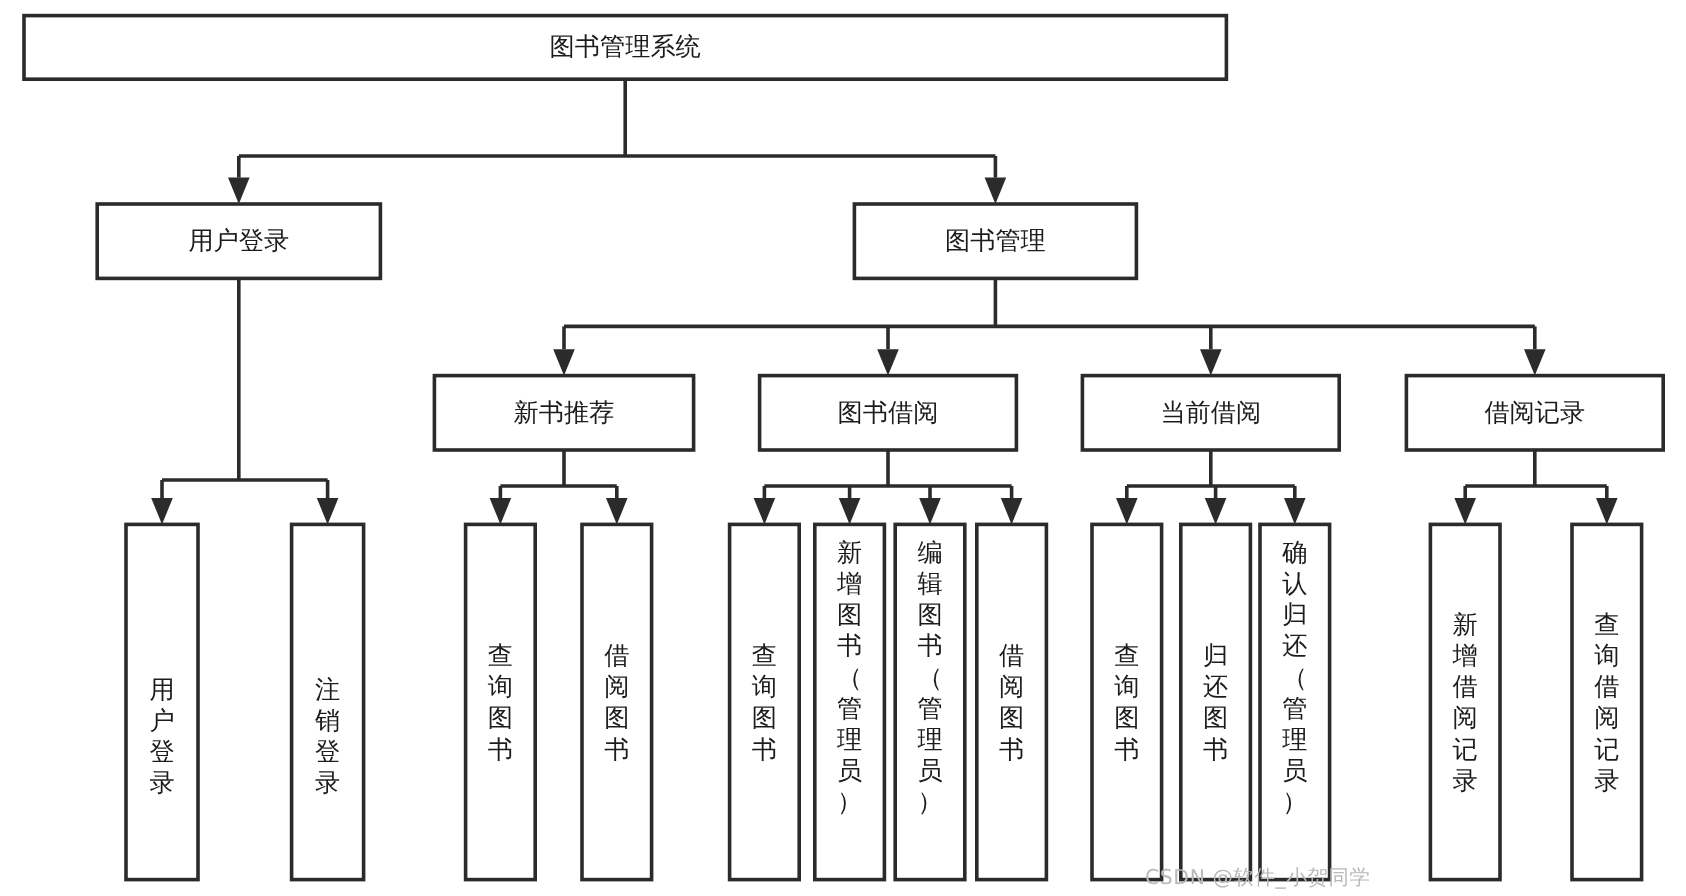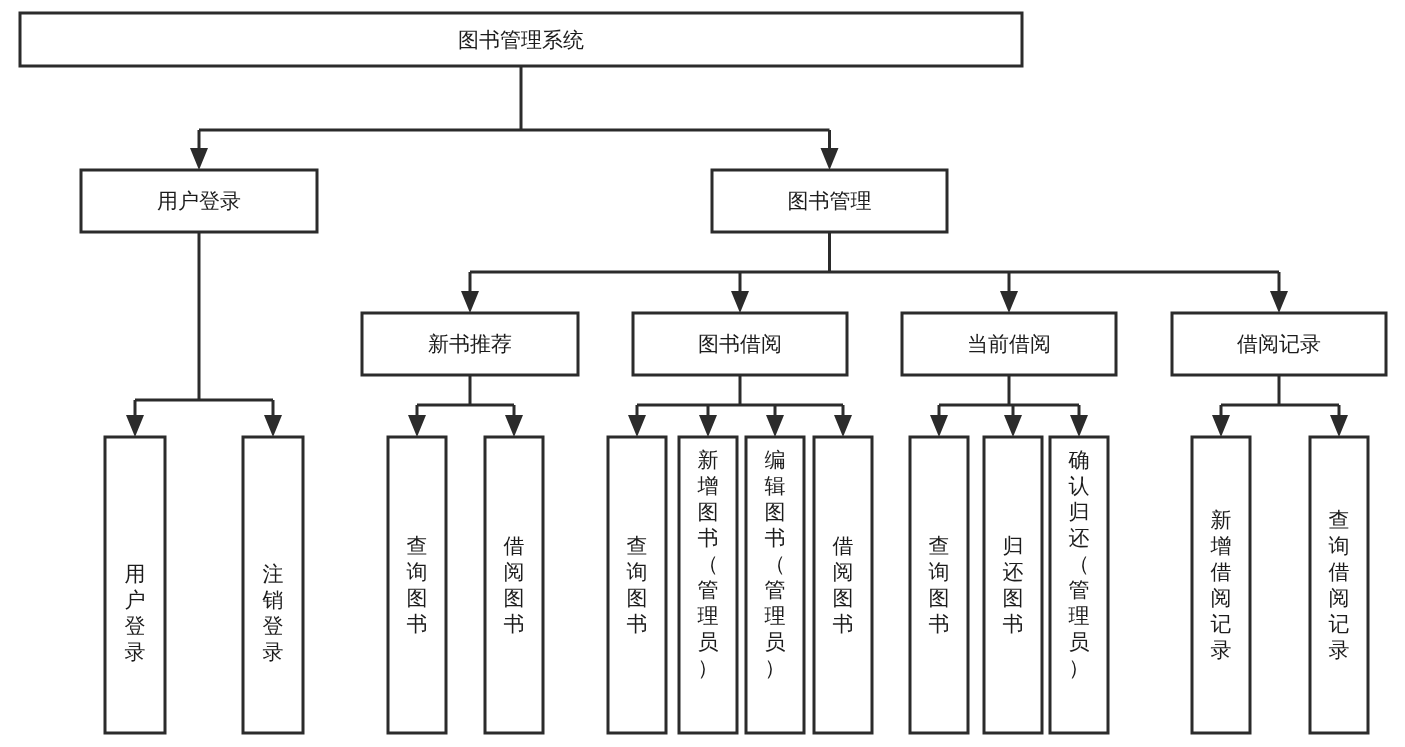--- a/index.html
+++ b/index.html
@@ -200,13 +200,14 @@
         <g>
           <rect x="1192" y="437" width="58" height="296" class="node-box"></rect>
           <text x="1221" class="node-label-v"><tspan x="1221" y="527.28">新</tspan><tspan x="1221" y="553.28">增</tspan><tspan x="1221" y="579.28">借</tspan><tspan x="1221" y="605.28">阅</tspan><tspan x="1221" y="631.28">记</tspan><tspan x="1221" y="657.28">录</tspan></text>
         </g>
         <g>
           <rect x="1310" y="437" width="58" height="296" class="node-box"></rect>
           <text x="1339" class="node-label-v"><tspan x="1339" y="527.28">查</tspan><tspan x="1339" y="553.28">询</tspan><tspan x="1339" y="579.28">借</tspan><tspan x="1339" y="605.28">阅</tspan><tspan x="1339" y="631.28">记</tspan><tspan x="1339" y="657.28">录</tspan></text>
         </g>
       </g>
   </svg>
+  <div class="watermark">CSDN @软件_小贺同学</div>
 </div>
 
 </body></html>

